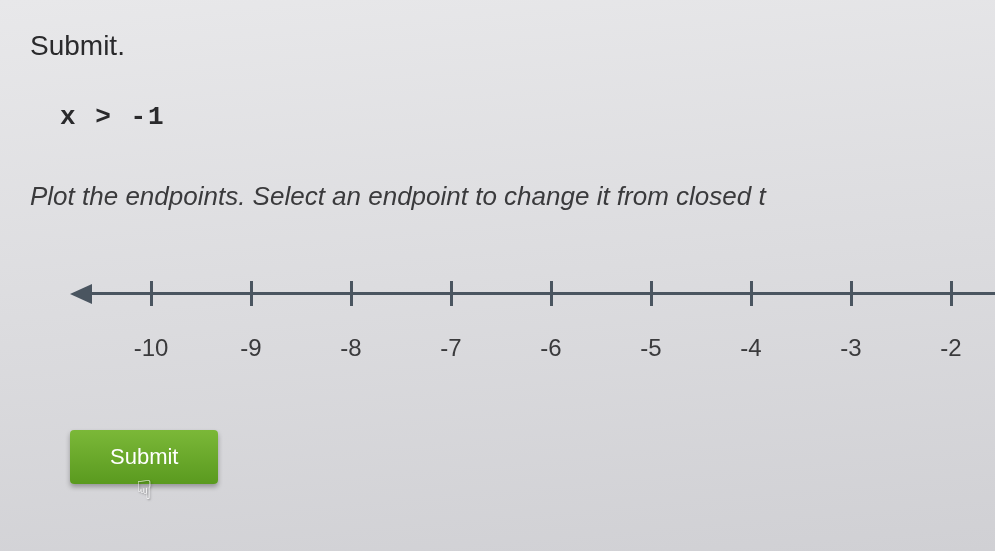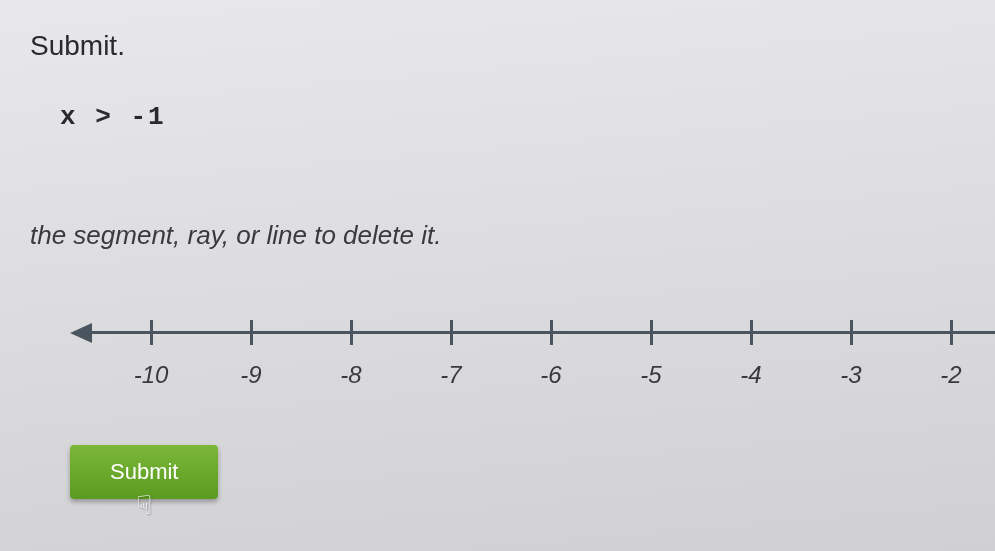--- a/index.html
+++ b/index.html
@@ -65,38 +65,38 @@
     }
     .tick {
       position: absolute;
       top: 15px;
       width: 3px;
       height: 25px;
       background: #4a5560;
     }
     .tick-label {
       position: absolute;
-      top: 56px;
+      top: 68px;
       font-size: 24px;
       color: #3a3a3c;
       transform: translateX(-50%);
-      font-style: italic;
     }
     .submit-btn {
       display: inline-block;
       background: linear-gradient(180deg, #7bb838 0%, #5a9a1f 100%);
       color: #ffffff;
       font-size: 22px;
       padding: 14px 40px;
       border: none;
       border-radius: 4px;
       margin-left: 40px;
       box-shadow: 0 3px 5px rgba(0,0,0,0.3);
       cursor: pointer;
       position: relative;
+      margin-top: 24px;
     }
     .cursor-icon {
       position: absolute;
       left: 50%;
       bottom: -22px;
       transform: translateX(-50%);
       font-size: 26px;
       color: #ffffff;
       text-shadow: 1px 1px 2px rgba(0,0,0,0.5);
       pointer-events: none;
@@ -105,22 +105,21 @@
 </head>
 <body>
 
 
 
 <div class="title">Submit.</div>
 
 <div class="inequality">x &gt; -1</div>
 
 <div class="instructions">
-  <br>
-  <span>the segment, ray, or line to delete it.</span>
+  <span>Plot the endpoints. Select an endpoint to change it from closed t</span><br>
 </div>
 
 <div class="number-line-wrap">
   <div class="arrow-left"></div>
   <div class="axis"></div>
   <div id="ticks-container">
       <div class="tick" style="left: 80px;"></div>
       <div class="tick-label" style="left: 81px;">-10</div>
       <div class="tick" style="left: 180px;"></div>
       <div class="tick-label" style="left: 181px;">-9</div>

